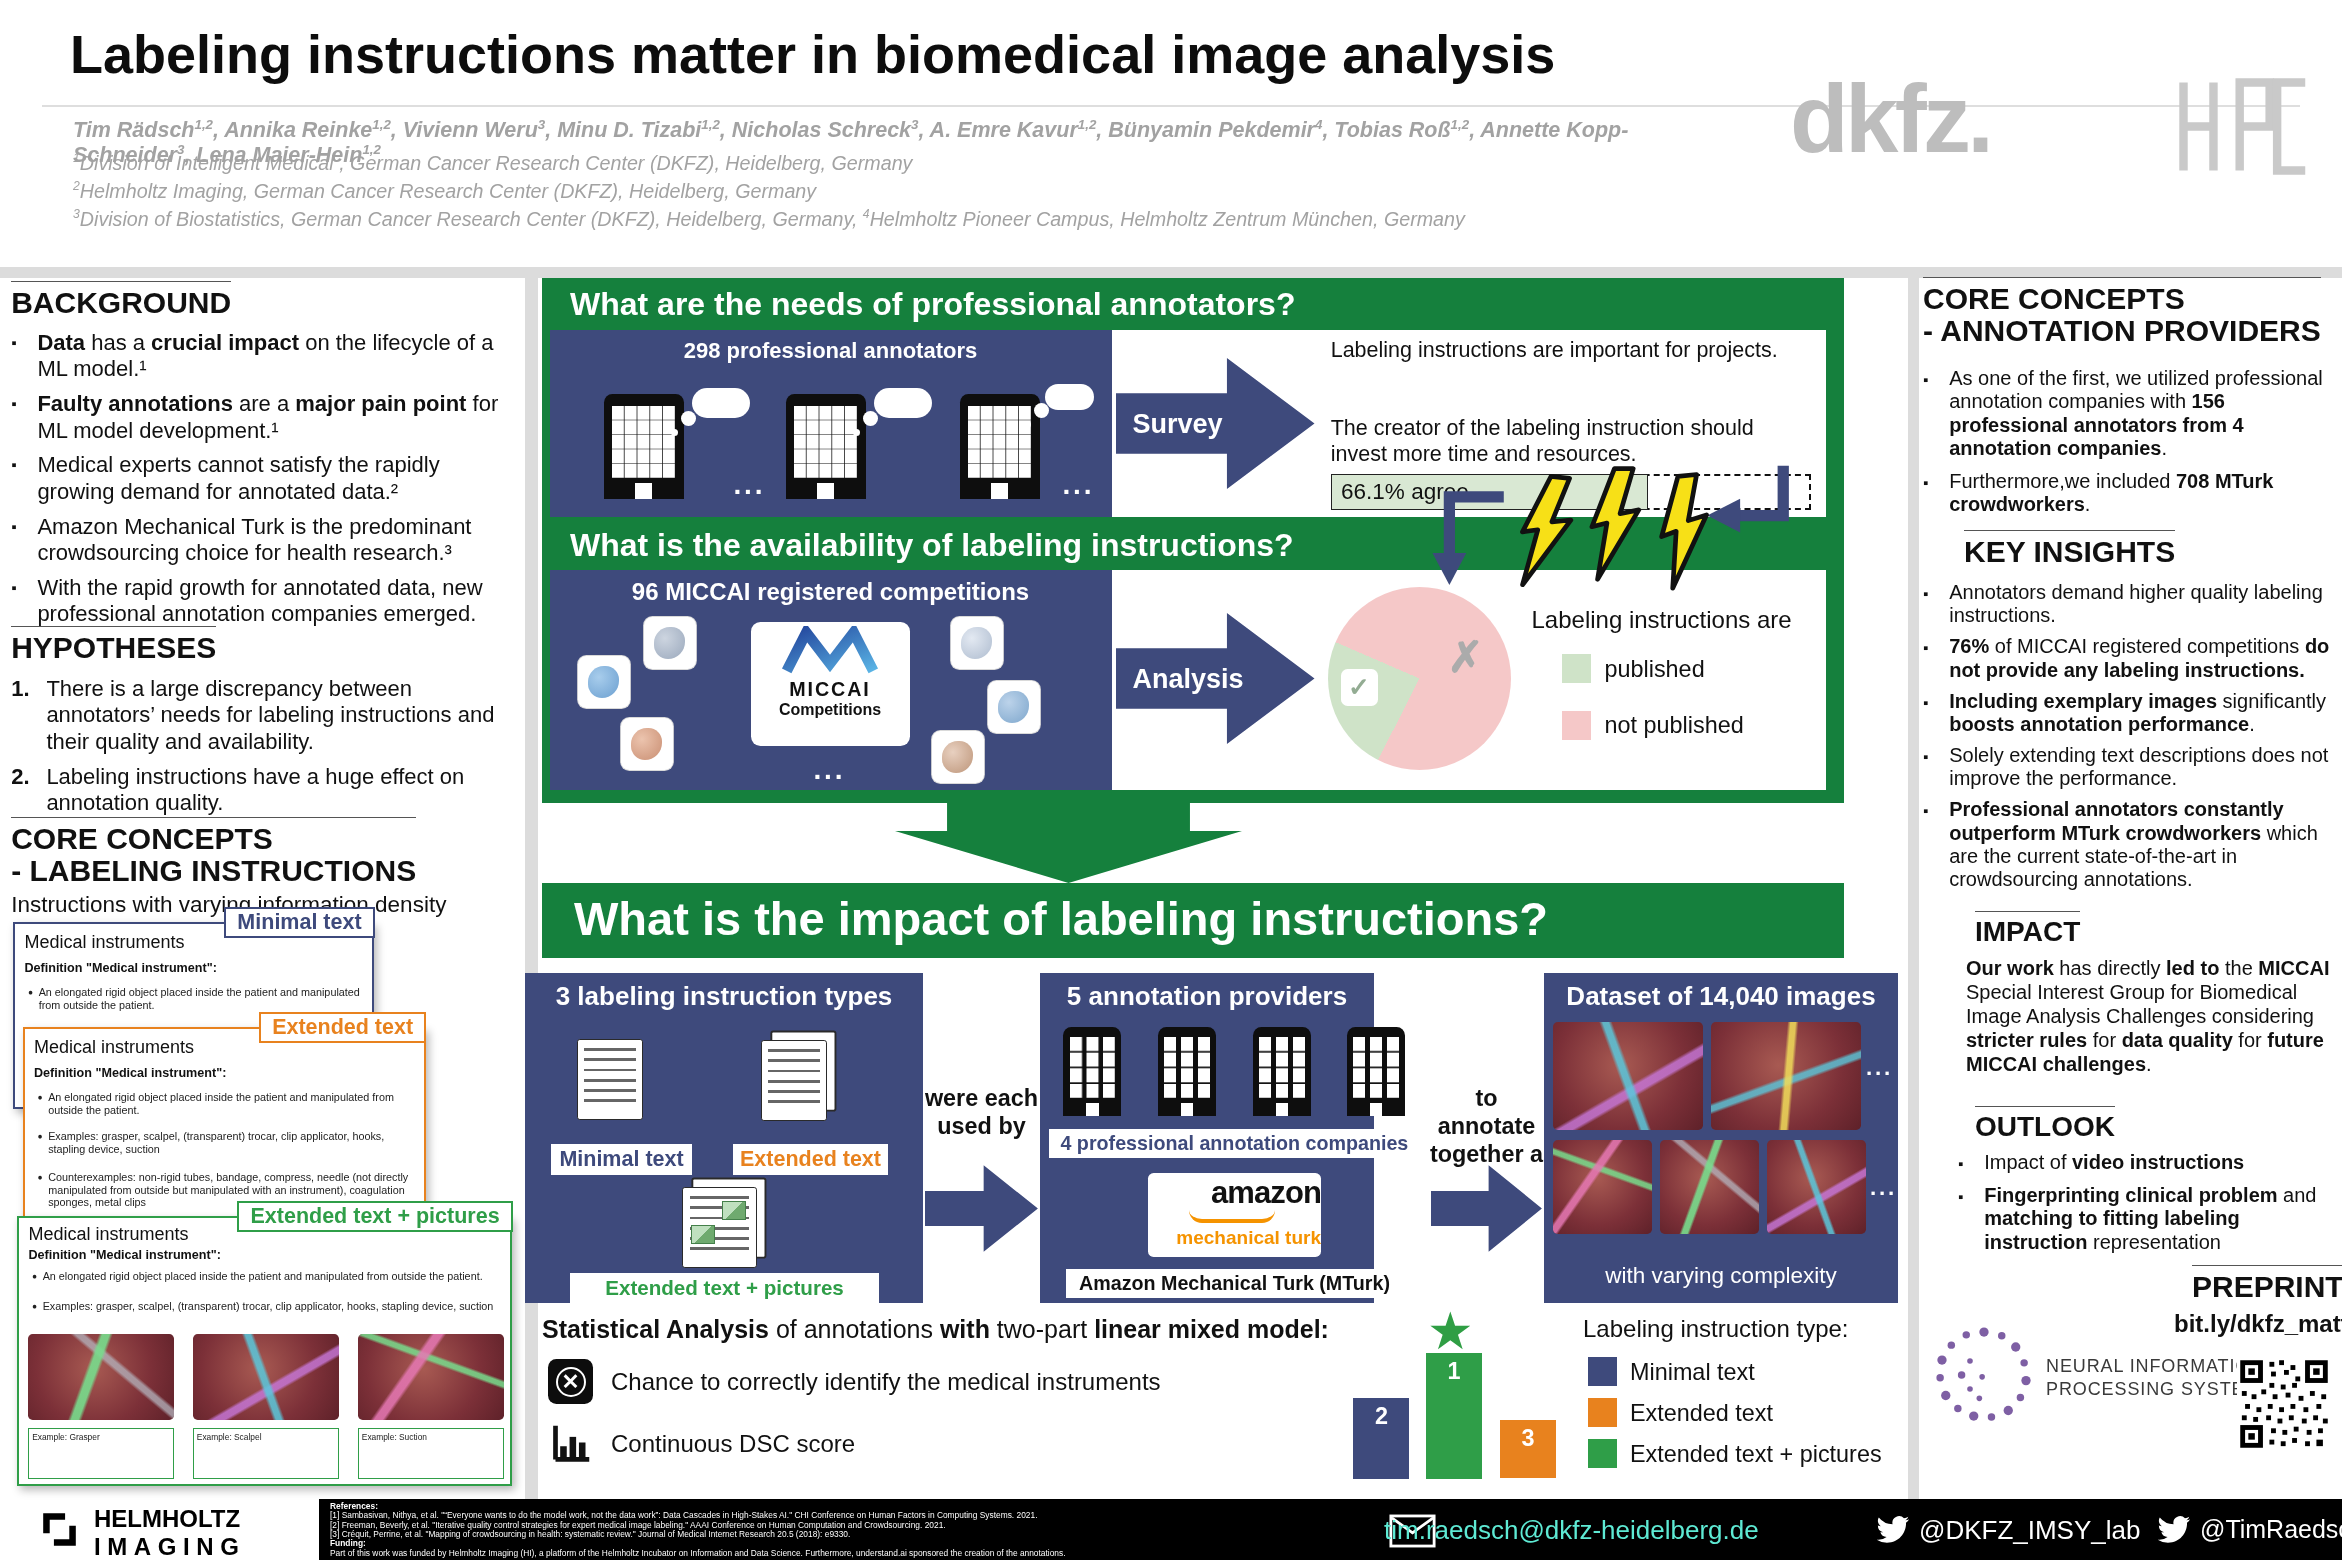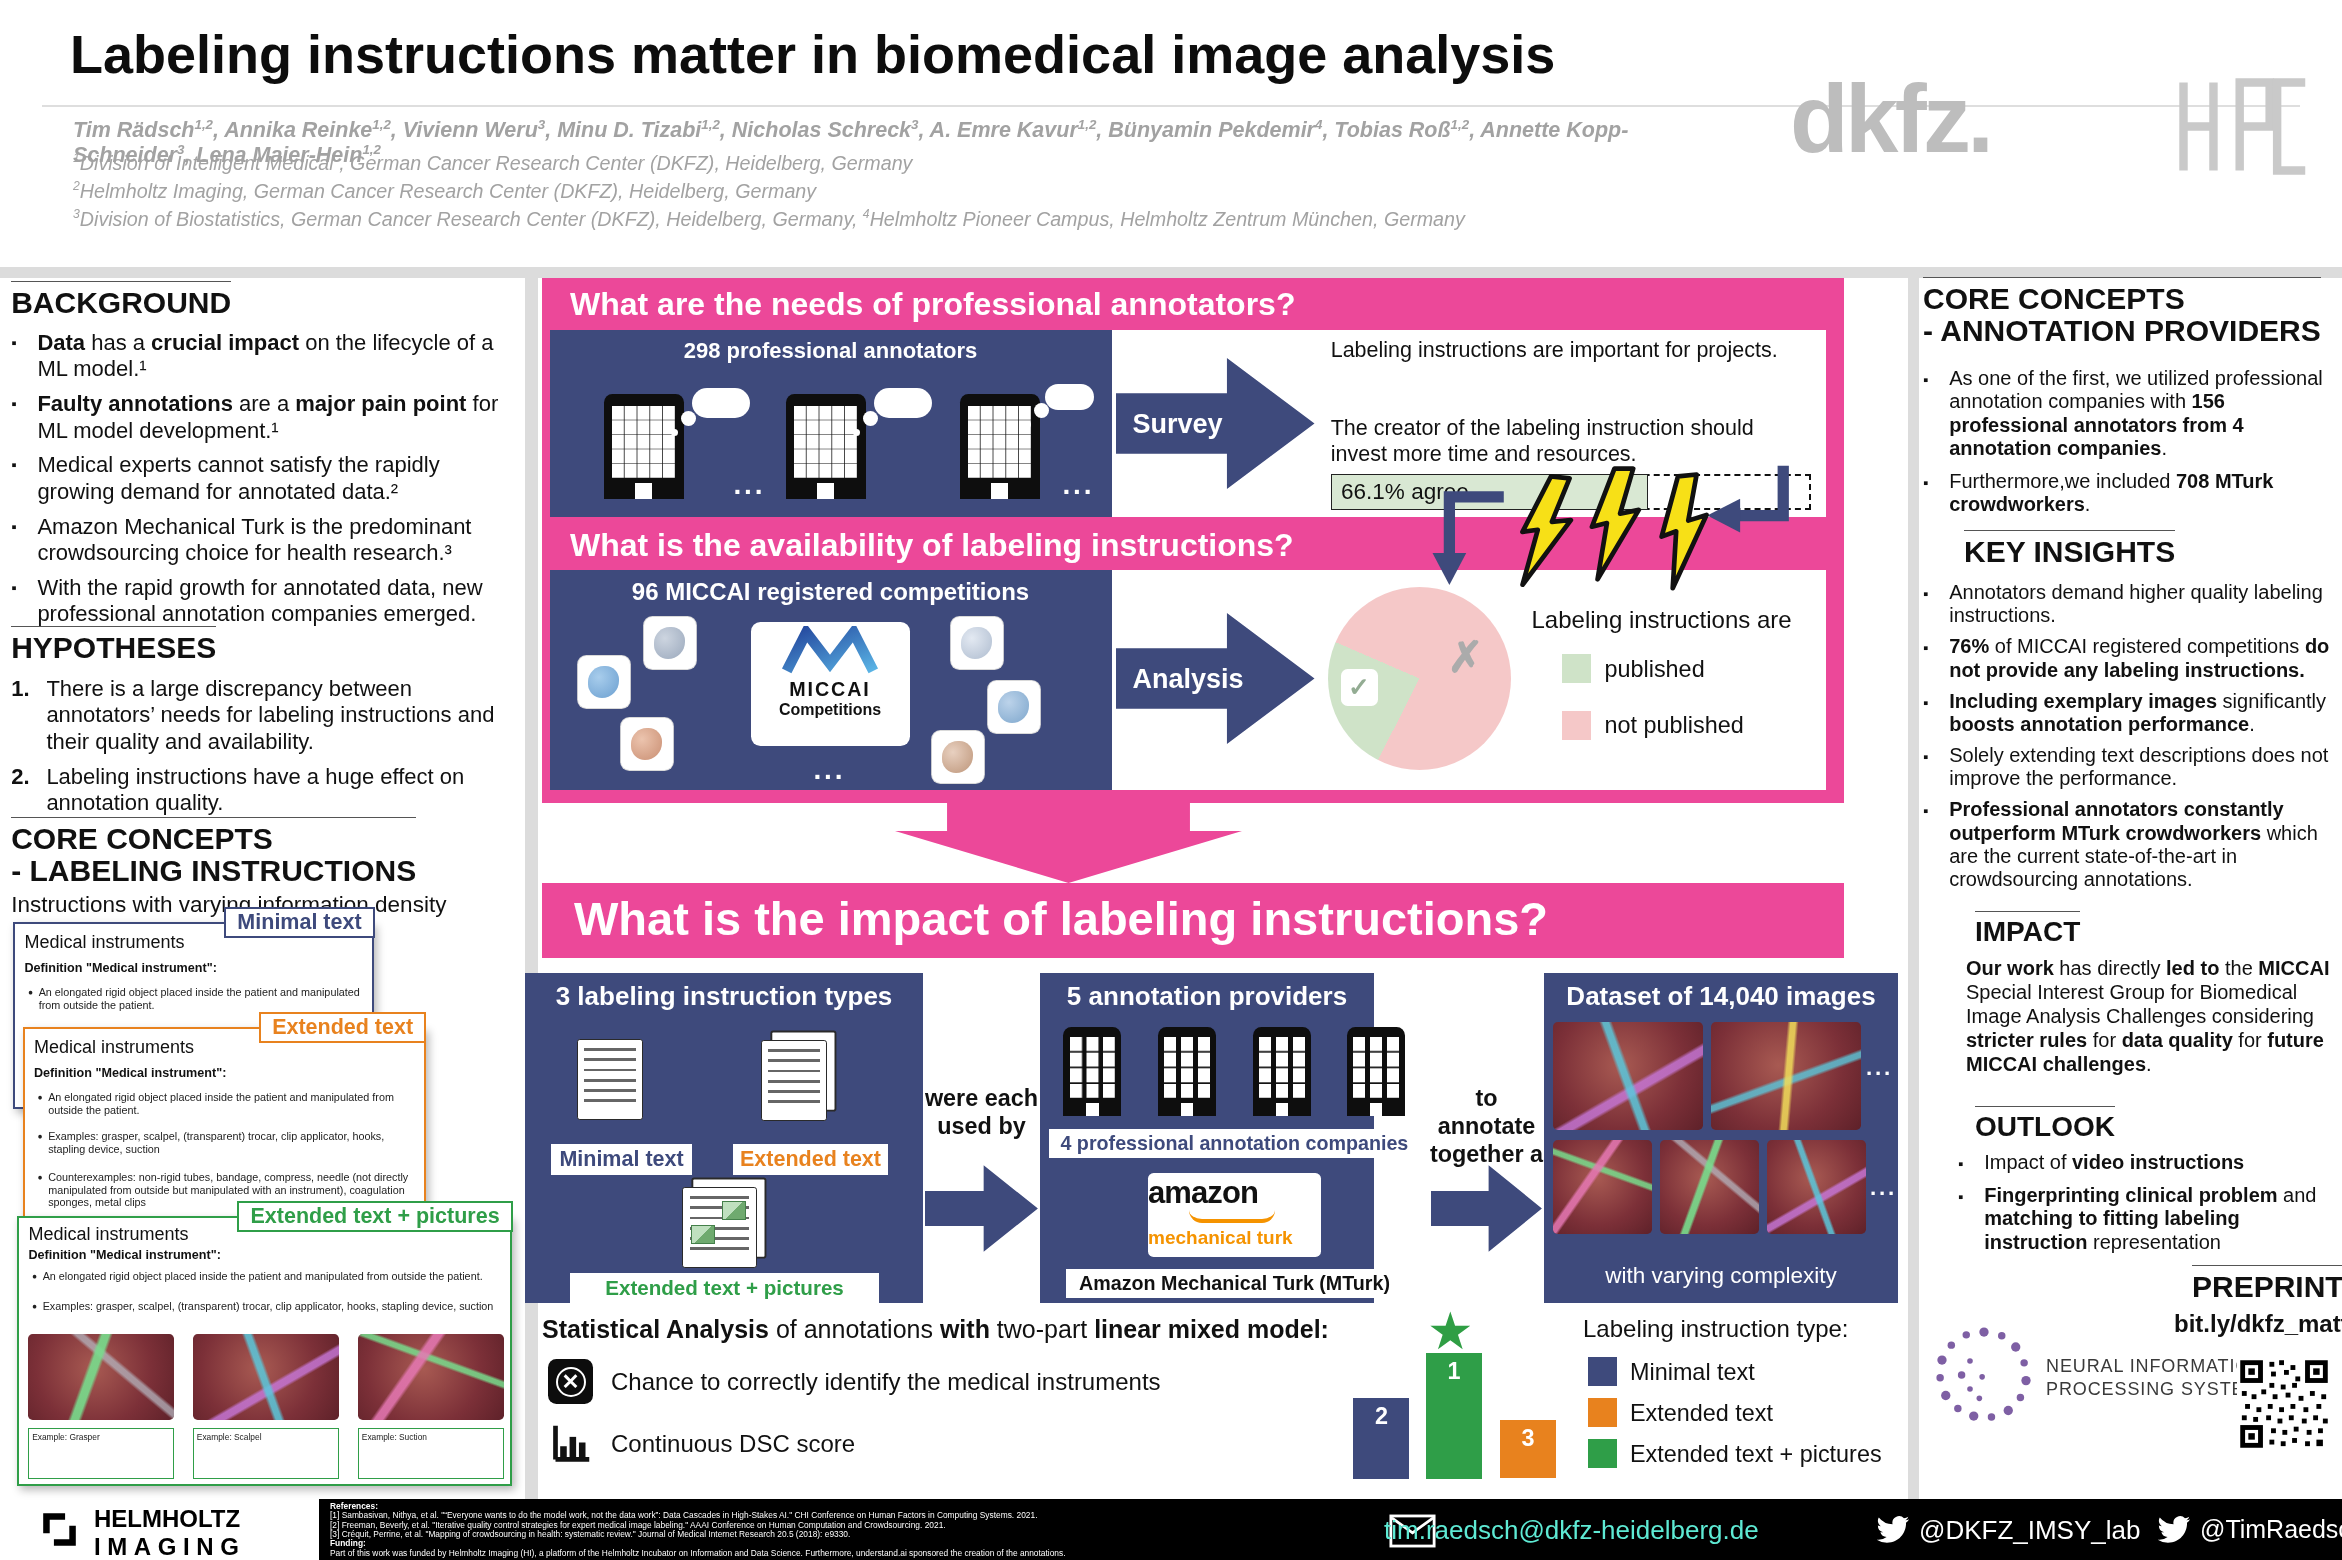--- a/index.html
+++ b/index.html
@@ -8,21 +8,21 @@
 .abs{position:absolute}
 sup{font-size:62%;vertical-align:super;line-height:0}
 .meta{color:#a2a2a2;font-style:italic}
 .bold{font-weight:bold}
 .colhead{font-weight:bold;font-size:30px;color:#111;border-top:1.9px solid #555;padding-top:4.7px;display:inline-block;line-height:1.08}
 .blist{display:flex;flex-direction:column;gap:8.4px}
 .bi{display:flex;gap:11.2px;font-size:22px;line-height:1.2}
 .bi .mk{flex:0 0 15px;font-size:15px;line-height:1.7}
 .bi .no{flex:0 0 24px;font-weight:bold}
 .navy{background:#3e4a7c;color:#fff}
-.gray{background:#ec4899}
+.gray{background:#15803d}
 .banner{font-weight:bold;color:#fff;font-size:32px}
 .ptitle{position:absolute;left:0;right:0;top:7.5px;text-align:center;font-weight:bold;font-size:26px;color:#fff}
 .wlabel{position:absolute;background:#fff;font-weight:bold;text-align:center;padding:3.7px 5.6px;line-height:1.1}
 .arrowR{position:absolute;background:#3e4a7c;clip-path:polygon(0 27%,56% 27%,56% 0,100% 50%,56% 100%,56% 73%,0 73%)}
 .arrowR .al{position:absolute;left:17px;top:50%;transform:translateY(-50%);font-weight:bold;font-size:27px;color:#fff}
 .bld{position:absolute;background:#0e0e0e;border-radius:8.4px 8.4px 0 0}
 .bld::before{content:"";position:absolute;left:11%;right:11%;top:11%;bottom:20%;background-image:linear-gradient(#fff,#fff);background-size:12px 14px;background-repeat:space}
 .bld::after{content:"";position:absolute;width:22%;height:15%;bottom:0;left:39%;background:#fff}
 .cloud{position:absolute;width:58px;height:30px;background:#fff;border-radius:17px}
 .cloud::before{content:"";position:absolute;width:15px;height:15px;background:#fff;border-radius:50%;bottom:-8.4px;left:-10.3px}
@@ -287,21 +287,21 @@
     <div class="gaparrow" style="left:1.9px;top:184px;width:113px;height:103px"></div>
   </div>
 
   <div class="abs navy" style="left:1040px;top:973px;width:334px;height:330px">
     <div class="ptitle">5 annotation providers</div>
     <div class="bld" style="left:23.4px;top:54px;width:58px;height:89px"></div>
     <div class="bld" style="left:118px;top:54px;width:58px;height:89px"></div>
     <div class="bld" style="left:213px;top:54px;width:58px;height:89px"></div>
     <div class="bld" style="left:307px;top:54px;width:58px;height:89px"></div>
     <div class="wlabel" style="left:9.4px;top:156px;width:370px;color:#3e4a7c;font-size:19.7px">4 professional annotation companies</div>
-    <div class="abs" style="left:108px;top:200px;width:173px;height:84px;background:#fff;border-radius:5.6px;text-align:left">
+    <div class="abs" style="left:108px;top:200px;width:173px;height:84px;background:#fff;border-radius:5.6px;text-align:right">
       <div style="font-weight:bold;font-size:31px;color:#111;letter-spacing:-0.9px;margin-top:1.9px">amazon</div>
       <div style="position:absolute;left:41px;top:37px;width:86px;height:13px;border-bottom:4.7px solid #f59300;border-radius:0 0 43px 43px"></div>
       <div style="position:absolute;left:0;right:0;top:54px;font-weight:bold;font-size:19px;color:#f59300">mechanical turk</div>
     </div>
     <div class="wlabel" style="left:26px;top:296px;width:337px;color:#111;font-size:19.7px">Amazon Mechanical Turk (MTurk)</div>
   </div>
 
   <div class="abs" style="left:1429px;top:973px;width:115px;height:330px">
     <div class="gaptxt" style="top:111px">to annotate together a</div>
     <div class="gaparrow" style="left:1.9px;top:184px;width:111px;height:103px"></div>

